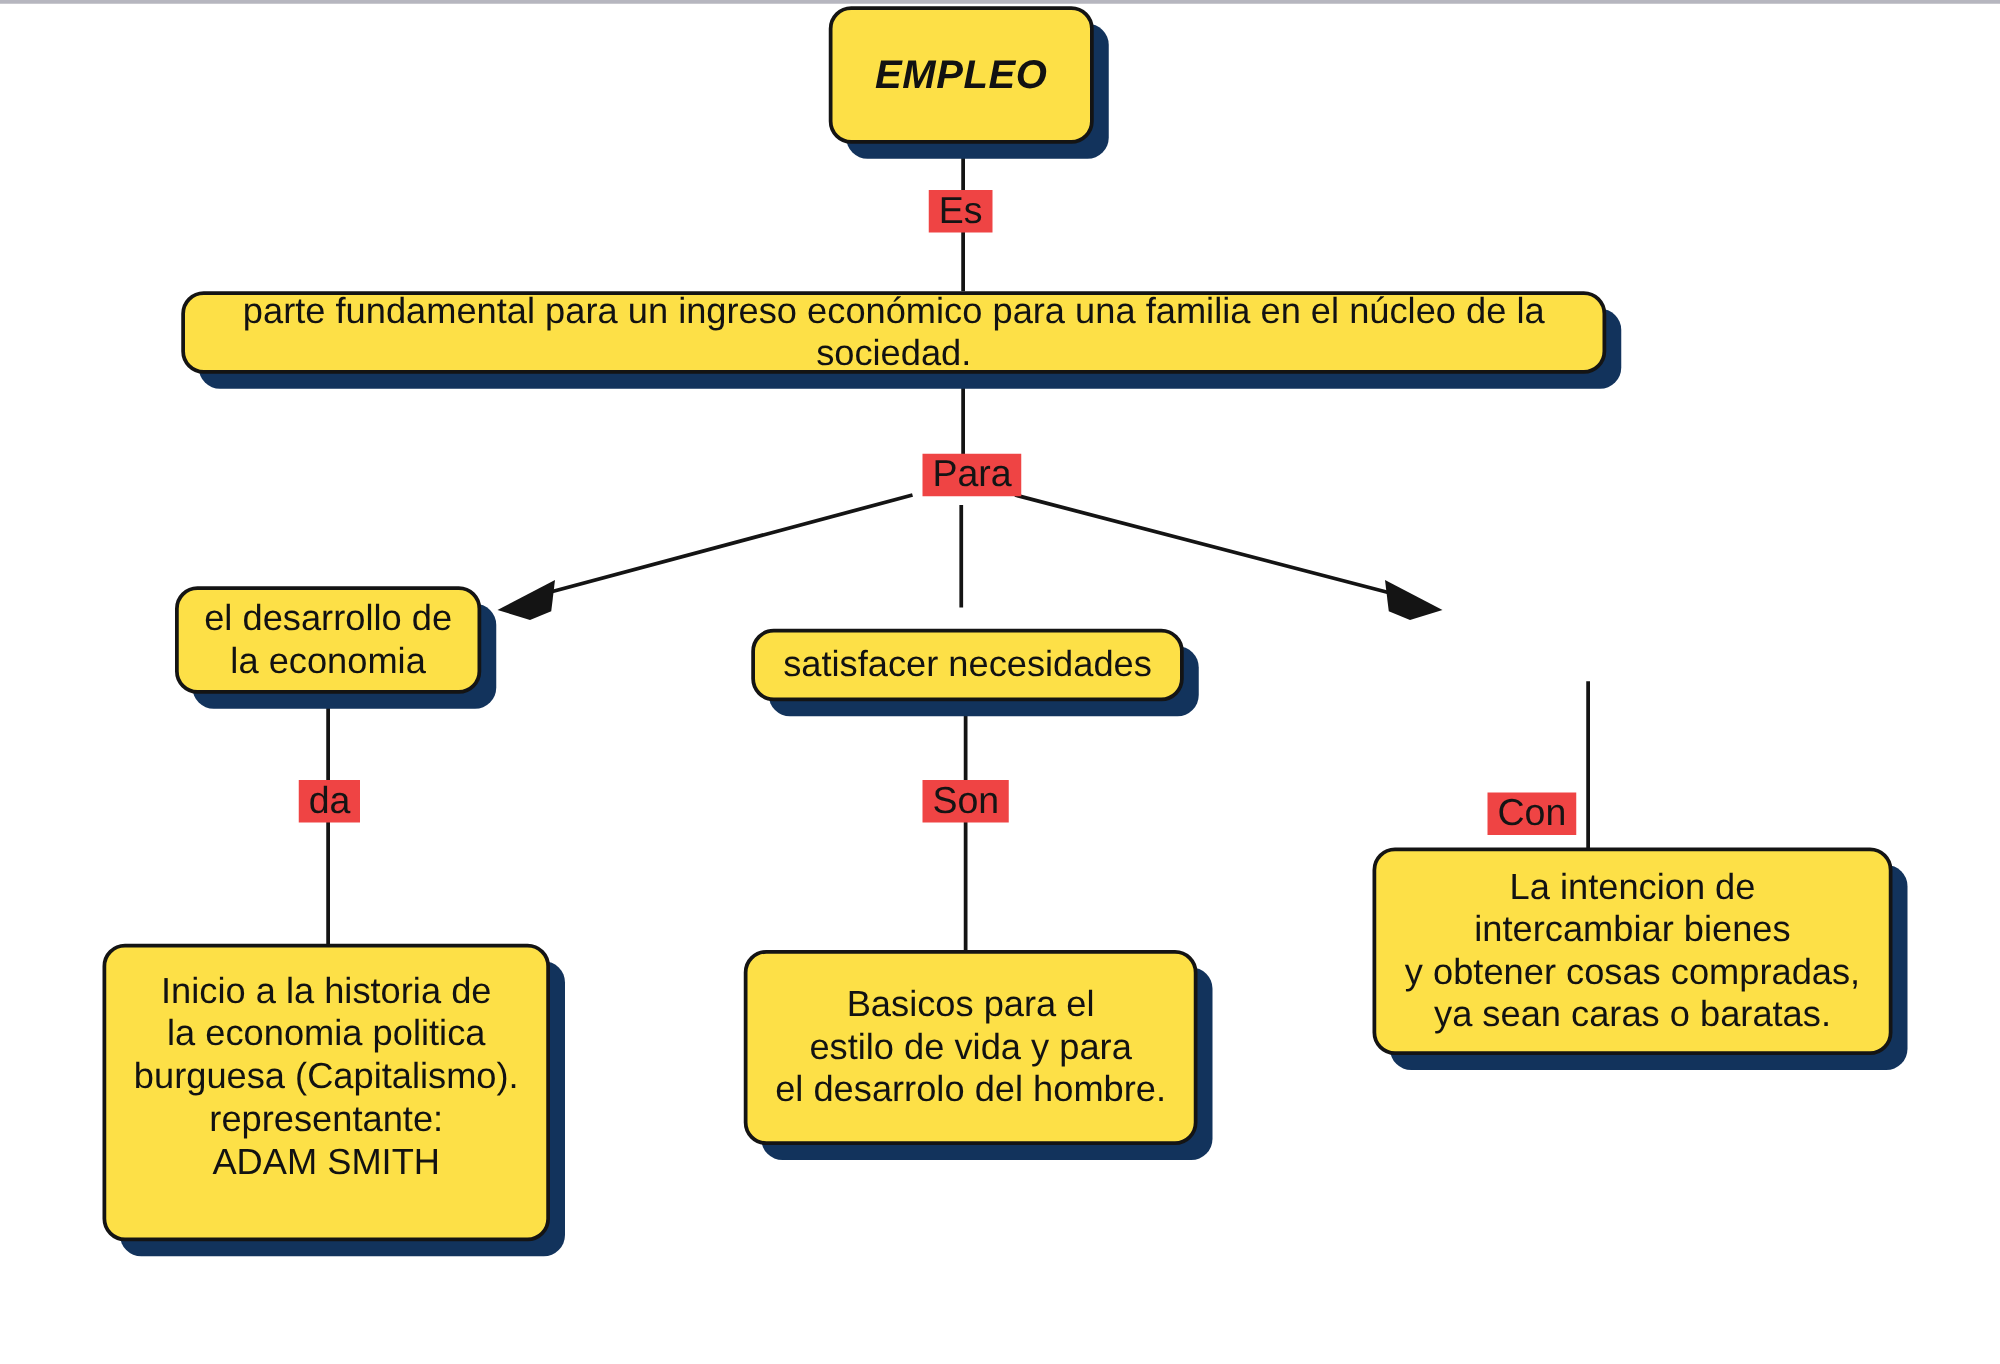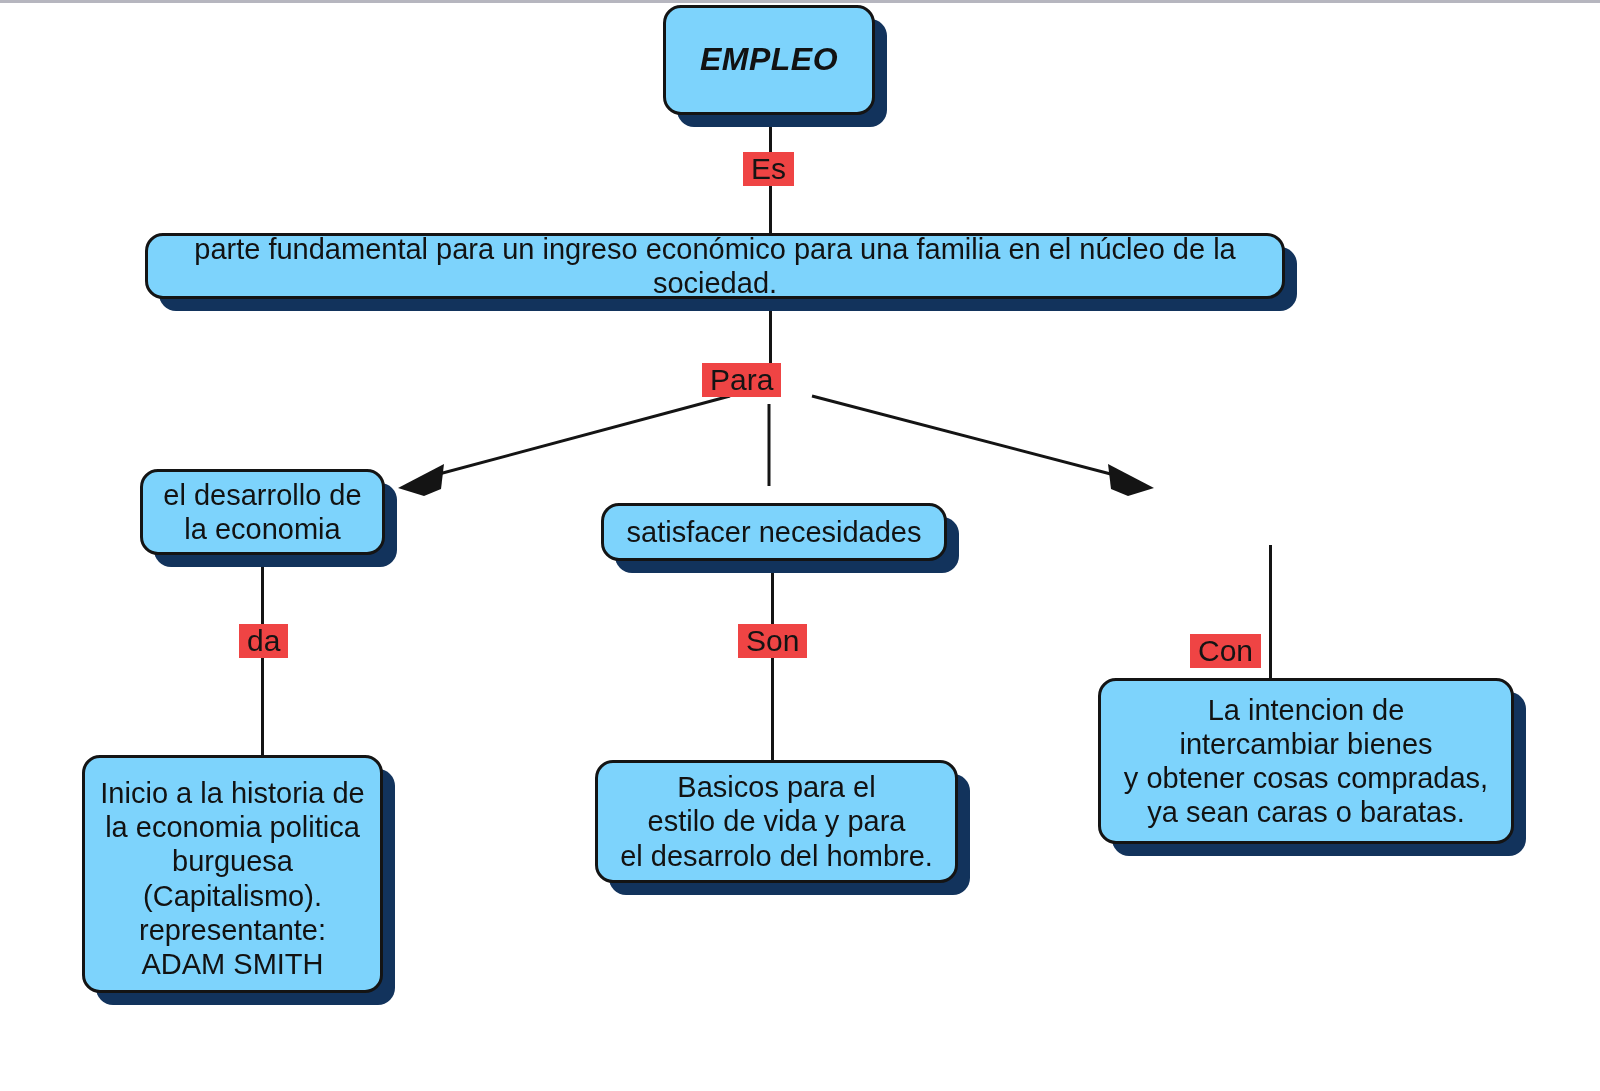--- a/index.html
+++ b/index.html
@@ -23,21 +23,21 @@
     top: 0;
     width: 1600px;
     height: 3px;
     background: #b6b6bf;
   }
 
   
   .node {
     position: absolute;
     box-sizing: border-box;
-    background: #7dd3fc;
+    background: #fde047;
     border: 3px solid #141414;
     border-radius: 18px;
     box-shadow: 13px 13px 0 -1px #12335c;
     display: flex;
     align-items: center;
     justify-content: center;
     text-align: center;
     color: #121212;
     font-size: 29px;
     line-height: 1.18;
@@ -103,21 +103,21 @@
   </div>
 
   <div class="vline" style="left:769px; top:115px; height:118px;"></div>
   <div class="link-label" style="left:743px; top:152px;">Es</div>
 
   <div class="node" style="left:145px; top:233px; width:1140px; height:66px;">
     <span class="node-text">parte fundamental para un ingreso económico para una familia en el núcleo de la sociedad.</span>
   </div>
 
   <div class="vline" style="left:769px; top:299px; height:68px;"></div>
-  <div class="link-label" style="left:702px; top:363px;">Para</div>
+  <div class="link-label" style="left:738px; top:363px;">Para</div>
 
   <svg class="diag" style="left:0px; top:390px; width:1600px; height:120px;" viewBox="0 0 1600 120">
 
     <line x1="730" y1="6" x2="424" y2="88"></line>
     <polygon points="398,98 444,74 441,99 424,106"></polygon>
 
     <line x1="769" y1="14" x2="769" y2="96"></line>
 
     <line x1="812" y1="6" x2="1126" y2="88"></line>
     <polygon points="1154,98 1108,74 1111,99 1128,106"></polygon>
@@ -135,29 +135,29 @@
 
   <div class="vline" style="left:261px; top:557px; height:200px;"></div>
   <div class="link-label" style="left:239px; top:624px;">da</div>
 
   <div class="vline" style="left:771px; top:545px; height:215px;"></div>
   <div class="link-label" style="left:738px; top:624px;text-align:center;">Son</div>
 
   <div class="vline" style="left:1269px; top:545px; height:138px;"></div>
   <div class="link-label" style="left:1190px; top:634px;">Con</div>
 
-  <div class="node tall" style="left:82px; top:755px; width:301px; height:238px;">
+  <div class="node tall" style="left:82px; top:755px; width:358px; height:238px;">
     <span class="node-text">Inicio a la historia de
 la economia politica
 burguesa (Capitalismo).
 representante:
 ADAM SMITH</span>
   </div>
 
-  <div class="node" style="left:595px; top:760px; width:363px; height:123px;">
+  <div class="node" style="left:595px; top:760px; width:363px; height:156px;">
     <span class="node-text">Basicos para el
 estilo de vida y para
 el desarrolo del hombre.</span>
   </div>
 
   <div class="node" style="left:1062px; top:678px; width:416px; height:166px;margin-left:36px;">
     <span class="node-text">La intencion de
 intercambiar bienes
 y obtener cosas compradas,
 ya sean caras o baratas.</span>

